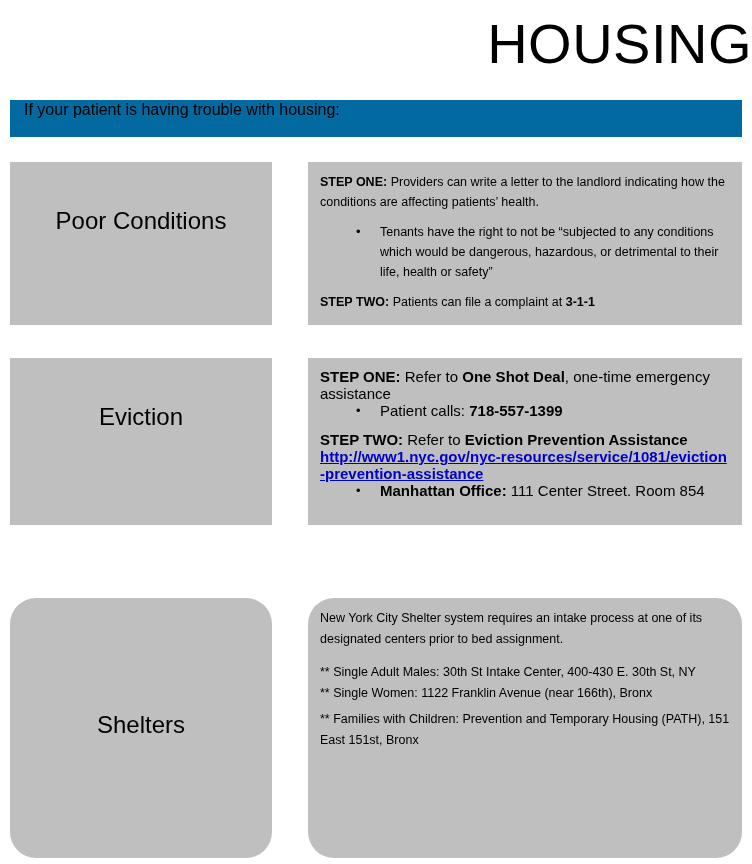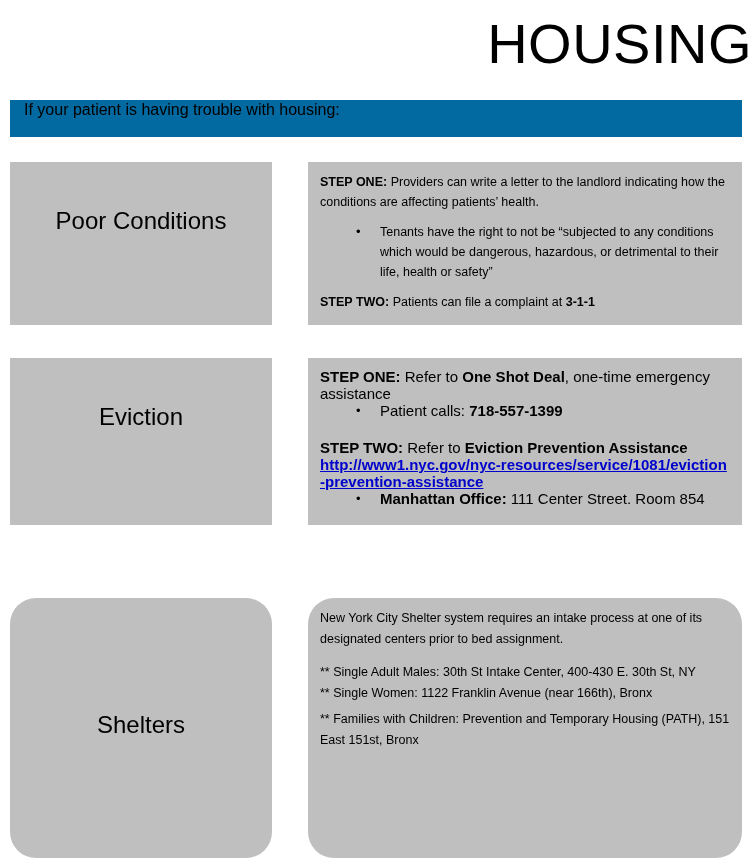--- a/index.html
+++ b/index.html
@@ -172,21 +172,21 @@
 
   <div class="box content-box row2 c2">
     <p class="para">
       <b>STEP ONE:</b><span> Refer to </span><b>One Shot Deal</b><span>, one-time emergency assistance</span>
     </p>
     <ul class="bullets tightlist">
       <li>
         <span>Patient calls: </span><b>718-557-1399</b>
       </li>
     </ul>
-    <p class="para" style="margin-top:20px;">
+    <p class="para" style="margin-top:12px;">
       <b>STEP TWO:</b><span>  Refer to </span><b>Eviction Prevention Assistance</b>
     </p>
     <p class="tight">
       <a class="link" href="#">http://www1.nyc.gov/nyc-resources/service/1081/eviction-prevention-assistance</a>
     </p>
     <ul class="bullets tightlist">
       <li>
         <b>Manhattan Office:</b><span>  111 Center Street. Room 854</span>
       </li>
     </ul>

